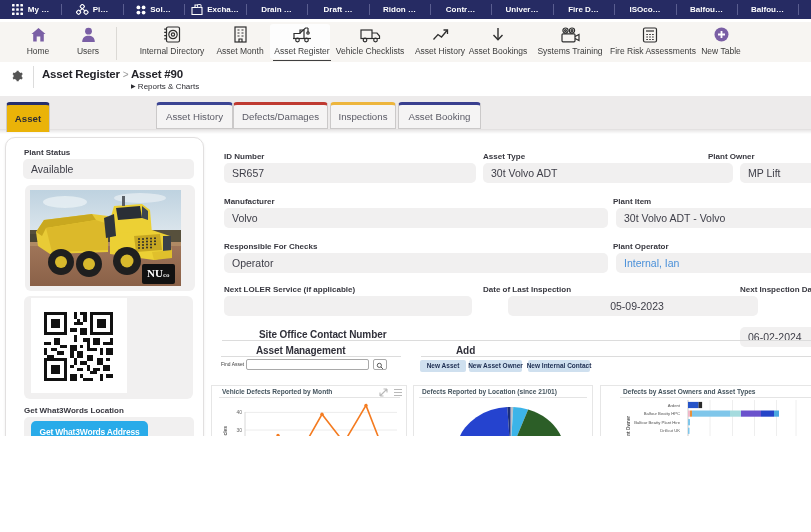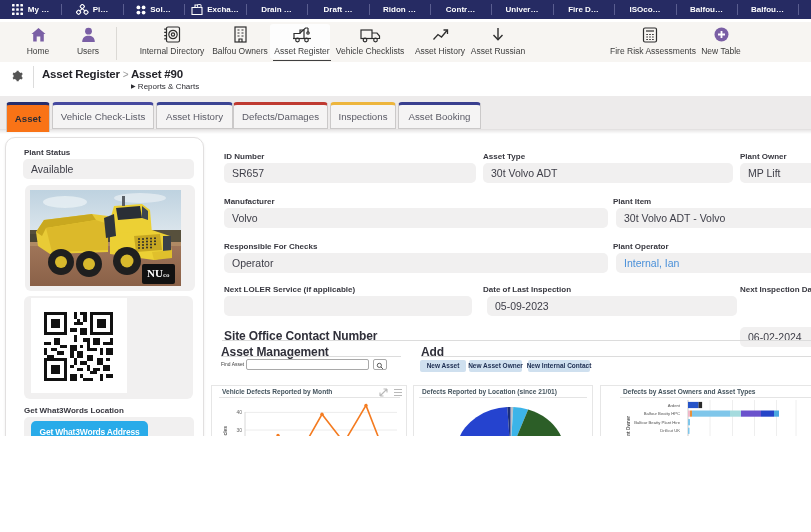--- a/index.html
+++ b/index.html
@@ -18,28 +18,28 @@
   .titem { position:absolute; top:3.5px; text-align:center; color:#3c3c3c; font-size:8.5px; }
   .titem .ic { height:19px; display:flex; align-items:center; justify-content:center; }
   .titem .tx { margin-top:2px; white-space:nowrap; }
 
   
   #crumb { position:absolute; left:0; top:62px; width:811px; height:30px; background:#fff; }
 
   
   #tabstrip { position:absolute; left:0; top:96px; width:811px; height:34px; background:#edebeb; border-bottom:1px solid #e3e1e1; }
   .tab { position:absolute; top:6px; height:27px; background:#f5f4f4; border:1px solid #cbc9c9; border-radius:4px 4px 0 0; font-size:9.7px; color:#5b5b66; display:flex; align-items:center; justify-content:center; white-space:nowrap; }
-  .tab.active { background:#f97316; color:#2c2c35; font-weight:bold; border-bottom:none; height:30px; z-index:3; }
+  .tab.active { background:#eab308; color:#2c2c35; font-weight:bold; border-bottom:none; height:30px; z-index:3; }
 
   
   #leftcard { position:absolute; left:5px; top:137px; width:199px; height:400px; background:#fff; border:1px solid #e2e0e0; border-radius:10px; box-shadow:0 1px 3px rgba(0,0,0,0.07); }
 
   .lbl { position:absolute; font-size:8px; font-weight:bold; color:#37373f; white-space:nowrap; }
   .fld { position:absolute; height:20px; background:#f1f0f0; border-radius:5px; font-size:10.5px; color:#3e3e48; line-height:20px; padding-left:8px; white-space:nowrap; overflow:hidden; }
-  .shdr { position:absolute; font-size:12px; font-weight:bold; color:#30303a; white-space:nowrap; letter-spacing:-0.1px; }
+  .shdr { position:absolute; font-size:10px; font-weight:bold; color:#30303a; white-space:nowrap; letter-spacing:-0.1px;margin-left:35px; }
   .hline { position:absolute; height:1px; background:#dcdcdc; }
 
   .bluebtn { position:absolute; height:12px; background:#cfe0ef; border-radius:2px; font-size:6.5px; font-weight:bold; color:#1c2c50; display:flex; align-items:center; justify-content:center; white-space:nowrap; }
 
   .cardline { position:absolute; height:1px; background:#e4e4e4; }
   .ctitle { position:absolute; font-size:8px; font-weight:bold; color:#44545e; white-space:nowrap; transform:scaleX(0.825); transform-origin:left top; }
 </style>
 </head>
 <body>
 <div id="app">
@@ -156,21 +156,21 @@
     <div class="titem" style="left:208px; width:64px;">
       <div class="ic">
           <svg width="15" height="17" viewBox="0 0 15 17">
             <g stroke="#2e2e2e" fill="none" stroke-width="1.2">
               <rect x="2" y="1" width="11" height="15"></rect>
               <path d="M4.5 4 h2 M8.5 4 h2 M4.5 7 h2 M8.5 7 h2 M4.5 10 h2 M8.5 10 h2"></path>
               <path d="M6 16 v-3 h3 v3"></path>
             </g>
           </svg>
         </div>
-      <div class="tx">Balfou Owners</div>
+      <div class="tx">Asset Month</div>
     </div>
     <div style="position:absolute; left:270px; top:2.5px; width:60px; height:35px; background:#fdfdfd; border-radius:3px;"></div>
     <div class="titem" style="left:272px; width:60px;">
       <div class="ic">
           <svg width="21" height="17" viewBox="0 0 21 17">
             <g stroke="#2e2e2e" fill="none" stroke-width="1.2">
               <path d="M2 12.5 L2 7.5 L8 7.5 L8 4 L12 4 L12 12.5"></path>
               <path d="M8 7 L13.5 2 L16 2"></path>
               <path d="M16 2 L16 6"></path>
               <circle cx="16" cy="7" r="1.2"></circle>
@@ -209,21 +209,36 @@
     </div>
     <div class="titem" style="left:467px; width:62px;">
       <div class="ic">
           <svg width="14" height="16" viewBox="0 0 14 16">
             <g stroke="#2e2e2e" fill="none" stroke-width="1.4">
               <path d="M7 1 L7 12"></path>
               <path d="M2.5 8 L7 12.7 L11.5 8"></path>
             </g>
           </svg>
         </div>
-      <div class="tx">Asset Russian</div>
+      <div class="tx">Asset Bookings</div>
+    </div>
+    <div class="titem" style="left:537px; width:66px;">
+      <div class="ic">
+          <svg width="20" height="16" viewBox="0 0 20 16">
+            <g stroke="#2e2e2e" fill="none" stroke-width="1.2">
+              <circle cx="5.5" cy="3.6" r="2.6"></circle>
+              <circle cx="12" cy="3.6" r="2.6"></circle>
+              <rect x="2" y="6.8" width="13" height="8" rx="1"></rect>
+              <path d="M15 9.5 L19 7.5 L19 13.5 L15 11.5"></path>
+              <circle cx="5.5" cy="3.6" r="0.9"></circle>
+              <circle cx="12" cy="3.6" r="0.9"></circle>
+            </g>
+          </svg>
+        </div>
+      <div class="tx">Systems Training</div>
     </div>
     <div class="titem" style="left:610px; width:80px;">
       <div class="ic">
           <svg width="16" height="16" viewBox="0 0 16 16">
             <g stroke="#2e2e2e" fill="none" stroke-width="1.2">
               <rect x="1.5" y="1" width="13" height="14" rx="1.5"></rect>
               <path d="M4 4 h8"></path>
               <path d="M4.3 7.5 h1.6 M7.2 7.5 h1.6 M10.1 7.5 h1.6 M4.3 10 h1.6 M7.2 10 h1.6 M10.1 10 h1.6 M4.3 12.5 h1.6 M7.2 12.5 h1.6 M10.1 12.5 h1.6"></path>
             </g>
           </svg>
@@ -245,21 +260,20 @@
     <svg width="12" height="12" viewBox="0 0 24 24" style="position:absolute; left:11px; top:8px;">
         <path fill="#555" d="M12 8.5a3.5 3.5 0 1 0 0 7 3.5 3.5 0 0 0 0-7zm9.4 5.4a7.6 7.6 0 0 0 0-3.8l2.1-1.6-2-3.5-2.5 1a7.7 7.7 0 0 0-3.3-1.9L15.3 1.5h-4l-.4 2.6a7.7 7.7 0 0 0-3.3 1.9l-2.5-1-2 3.5 2.1 1.6a7.6 7.6 0 0 0 0 3.8L3.1 15.5l2 3.5 2.5-1a7.7 7.7 0 0 0 3.3 1.9l.4 2.6h4l.4-2.6a7.7 7.7 0 0 0 3.3-1.9l2.5 1 2-3.5-2.1-1.6z"></path>
       </svg>
     <div style="position:absolute; left:33px; top:4px; width:1px; height:22px; background:#dcdcdc;"></div>
     <div style="position:absolute; left:42px; top:6px; font-size:11.5px; font-weight:bold; color:#232329; letter-spacing:-0.2px;">Asset Register <span style="color:#9a9a9a; font-weight:normal; font-size:10px;">&gt;</span> Asset #90</div>
     <div style="position:absolute; left:131px; top:20px; font-size:8px; color:#2c2c32;"><span style="font-size:6px; vertical-align:1px;">▶</span> Reports &amp; Charts</div>
   </div>
 
   <div id="tabstrip">
     <div class="tab active" style="left:6px; width:44px; border-top:3px solid #252e6d;">Asset</div>
-    <div class="tab" style="left:52px; width:102px; border-top:3px solid #46499f;">Vehicle Check-Lists</div>
     <div class="tab" style="left:156px; width:77px; border-top:3px solid #3b4493;">Asset History</div>
     <div class="tab" style="left:233px; width:95px; border-top:3px solid #bf3a31;">Defects/Damages</div>
     <div class="tab" style="left:330px; width:66px; border-top:3px solid #edb53c;">Inspections</div>
     <div class="tab" style="left:398px; width:83px; border-top:3px solid #393f8f;">Asset Booking</div>
   </div>
 
   <div class="abs" style="left:0; top:130px; width:811px; height:4px; background:linear-gradient(#e9e7e7,#ffffff);"></div>
 
   <div id="leftcard"></div>
   <div class="lbl" style="left:24px; top:148px;">Plant Status</div>
@@ -410,37 +424,37 @@
 
   <div class="lbl" style="left:24px; top:450px;">What3Words (Last Location) <span style="display:inline-block; width:8px; height:8px; background:#4d4d4d; border-radius:50%; color:#fff; font-size:6.5px; text-align:center; line-height:8px; vertical-align:-1px; font-weight:bold;">i</span></div>
   <div class="fld" style="left:24px; top:462px; width:170px; height:21px;"></div>
 
   <div id="mainform">
 
     <div class="lbl" style="left:224px; top:152px;">ID Number</div>
     <div class="fld" style="left:224px; top:163px; width:252px;">SR657</div>
     <div class="lbl" style="left:483px; top:152px;">Asset Type</div>
     <div class="fld" style="left:483px; top:163px; width:250px;">30t Volvo ADT</div>
-    <div class="lbl" style="left:740px; top:152px;">Plant Owner</div>
+    <div class="lbl" style="left:708px; top:152px;">Plant Owner</div>
     <div class="fld" style="left:740px; top:163px; width:71px; border-radius:5px 0 0 5px;">MP Lift</div>
 
     <div class="lbl" style="left:224px; top:197px;">Manufacturer</div>
     <div class="fld" style="left:224px; top:208px; width:384px;">Volvo</div>
     <div class="lbl" style="left:613px; top:197px;">Plant Item</div>
     <div class="fld" style="left:616px; top:208px; width:195px; border-radius:5px 0 0 5px;">30t Volvo ADT - Volvo</div>
 
     <div class="lbl" style="left:224px; top:242px;">Responsible For Checks</div>
     <div class="fld" style="left:224px; top:253px; width:384px;">Operator</div>
     <div class="lbl" style="left:613px; top:242px;">Plant Operator</div>
     <div class="fld" style="left:616px; top:253px; width:195px; border-radius:5px 0 0 5px; color:#4a90d9;">Internal, Ian</div>
 
     <div class="lbl" style="left:224px; top:285px;">Next LOLER Service (if applicable)</div>
     <div class="fld" style="left:224px; top:296px; width:248px;"></div>
     <div class="lbl" style="left:483px; top:285px;">Date of Last Inspection</div>
-    <div class="fld" style="left:487px; top:296px; width:250px;">05-09-2023</div>
+    <div class="fld" style="left:508px; top:296px; width:250px;text-align:center;">05-09-2023</div>
     <div class="lbl" style="left:740px; top:285px;">Next Inspection Dat</div>
     <div class="fld" style="left:740px; top:296px; width:71px; border-radius:5px 0 0 5px;margin-top:31px;">06-02-2024</div>
 
     <div class="shdr" style="left:224px; top:329px;">Site Office Contact Number</div>
     <div class="hline" style="left:222px; top:340px; width:589px;"></div>
 
     <div class="shdr" style="left:221px; top:345px;">Asset Management</div>
     <div class="hline" style="left:221px; top:356px; width:180px;"></div>
     <div class="abs" style="left:221px; top:361px; font-size:5.8px; color:#3c3c3c; transform:scaleX(0.85); transform-origin:left top;">Find Asset</div>
     <div class="abs" style="left:246px; top:359px; width:123px; height:11px; background:#fff; border:1px solid #a9a9a9; border-radius:2px;"></div>

